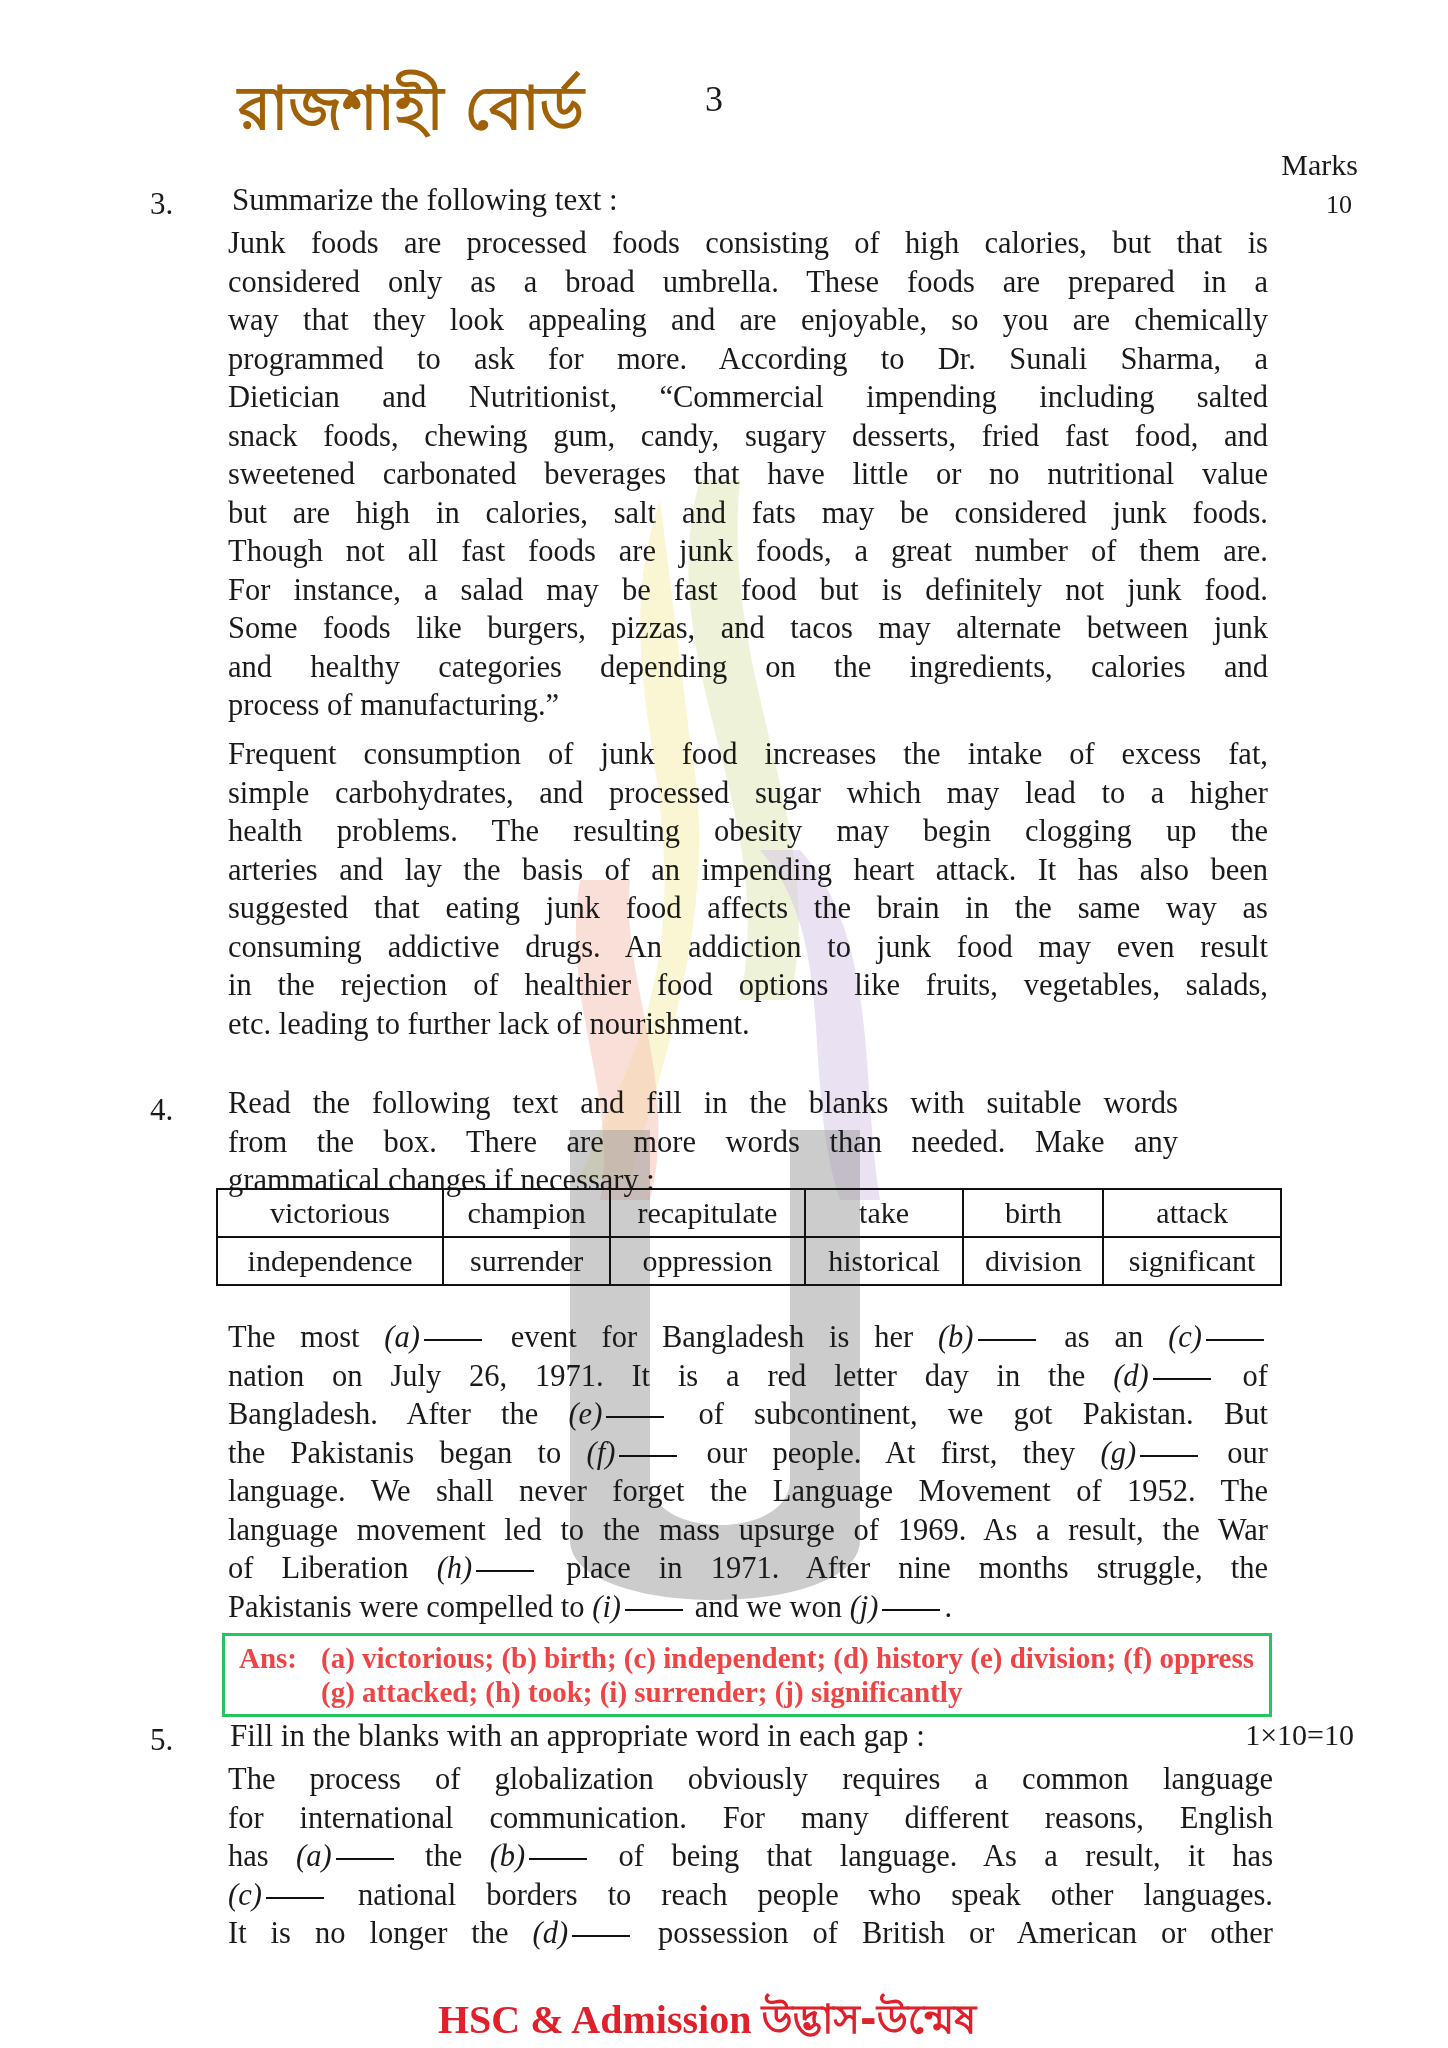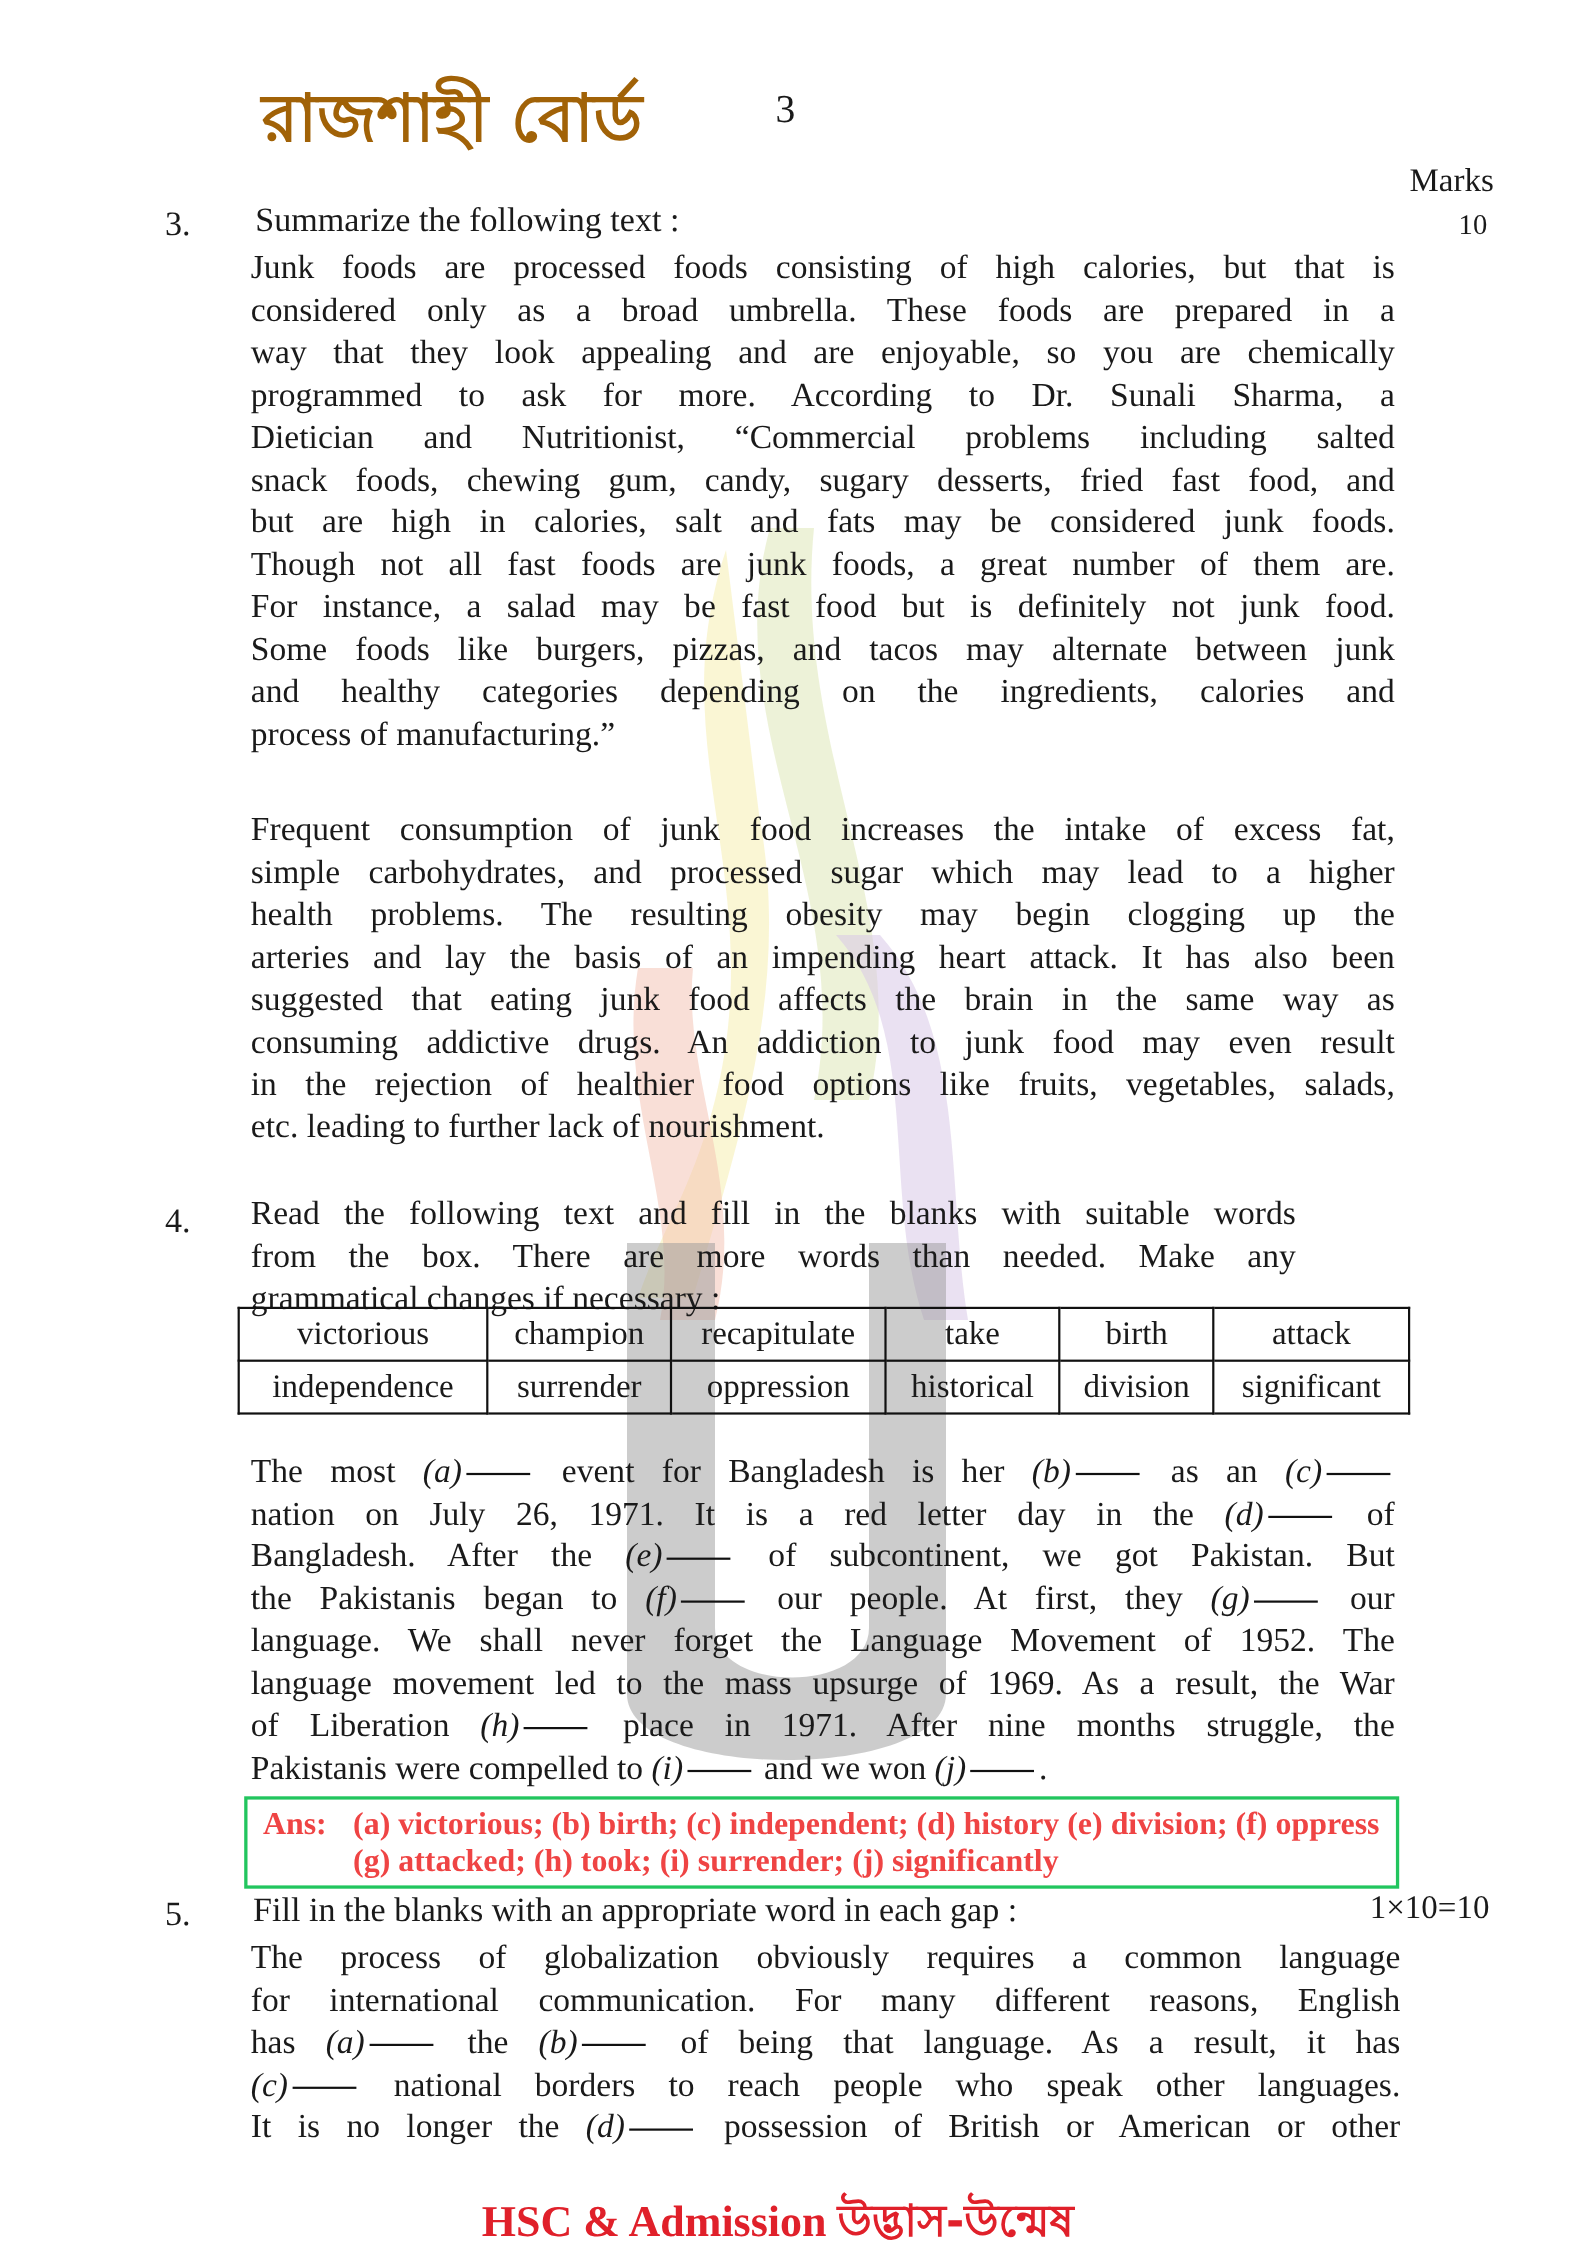--- a/index.html
+++ b/index.html
@@ -63,22 +63,23 @@
 
 <div class="q-num" style="left:150px; top:186px;">3.</div>
 <div class="q-head" style="left:232px; top:182px;">Summarize the following text :</div>
 <div class="marks-val">10</div>
 
 <div class="para" style="top:224px;">
   <span class="ln">Junk foods are processed foods consisting of high calories, but that is</span>
   <span class="ln">considered only as a broad umbrella. These foods are prepared in a</span>
   <span class="ln">way that they look appealing and are enjoyable, so you are chemically</span>
   <span class="ln">programmed to ask for more. According to Dr. Sunali Sharma, a</span>
-  <span class="ln">Dietician and Nutritionist, “Commercial problems including salted</span>
+  <span class="ln">Dietician and Nutritionist, “Commercial impending including salted</span>
   <span class="ln">snack foods, chewing gum, candy, sugary desserts, fried fast food, and</span>
+  <span class="ln">sweetened carbonated beverages that have little or no nutritional value</span>
   <span class="ln">but are high in calories, salt and fats may be considered junk foods.</span>
   <span class="ln">Though not all fast foods are junk foods, a great number of them are.</span>
   <span class="ln">For instance, a salad may be fast food but is definitely not junk food.</span>
   <span class="ln">Some foods like burgers, pizzas, and tacos may alternate between junk</span>
   <span class="ln">and healthy categories depending on the ingredients, calories and</span>
   <span class="ln last">process of manufacturing.”</span>
 </div>
 
 <div class="para" style="top:735px;">
   <span class="ln">Frequent consumption of junk food increases the intake of excess fat,</span>

